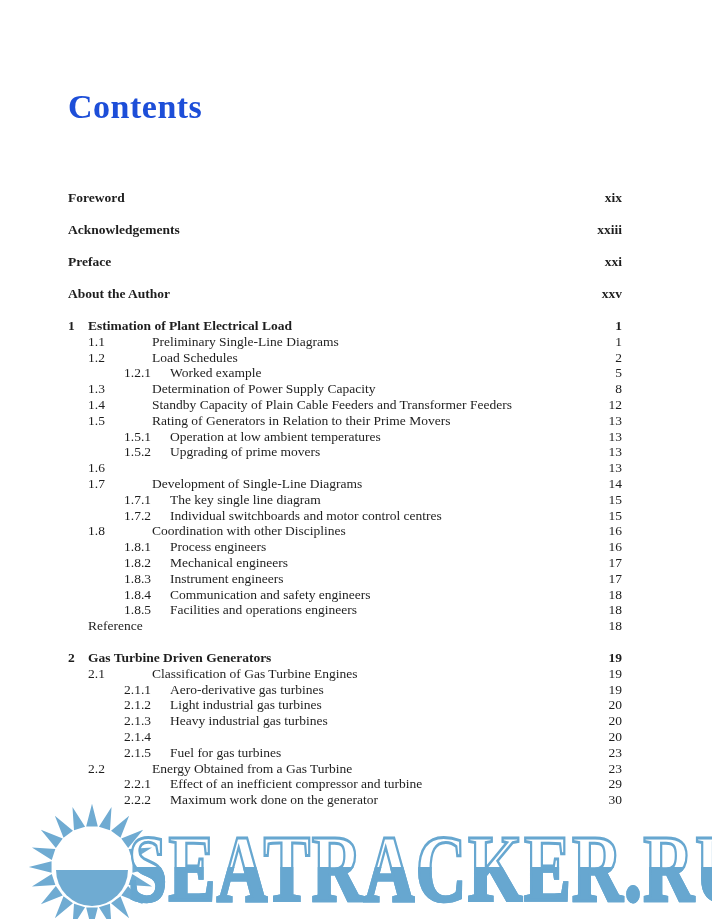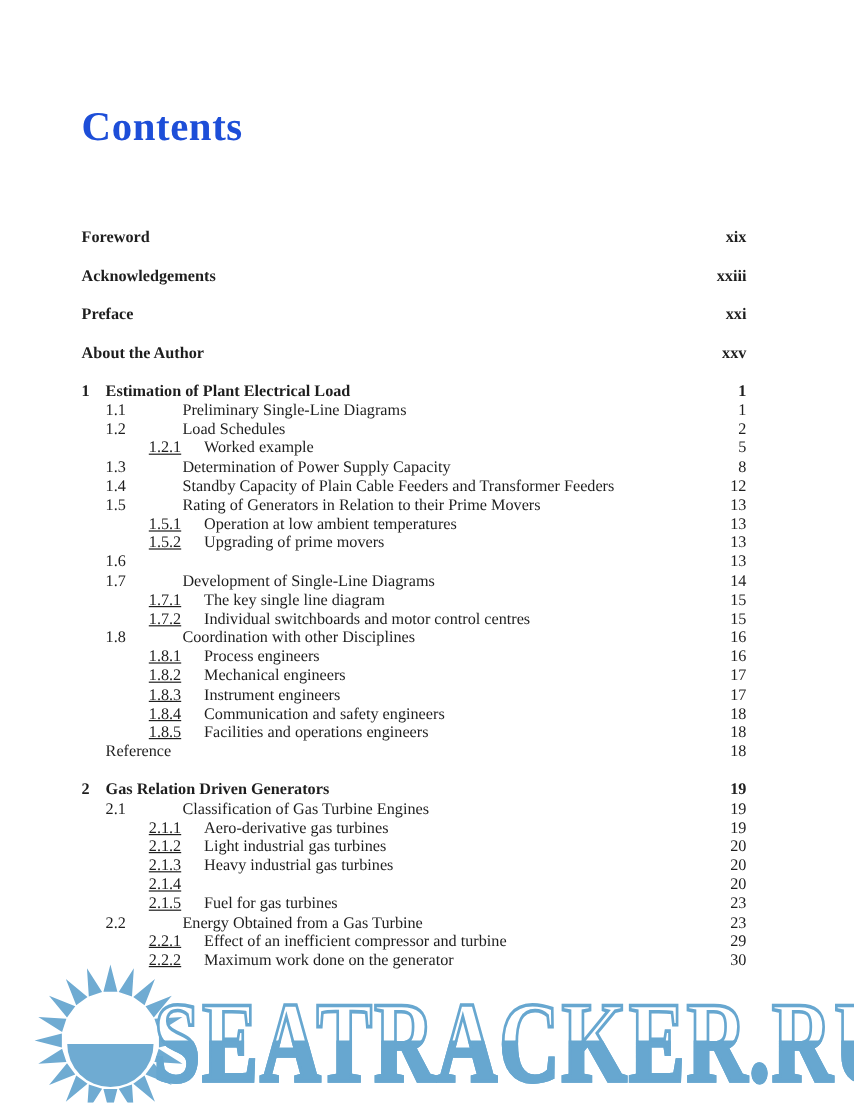--- a/index.html
+++ b/index.html
@@ -47,21 +47,21 @@
     line-height: 15.8px;
   }
   .toc-row .num { flex: 0 0 auto; }
   .toc-row .ttl { flex: 0 1 auto; }
   .toc-row .pg  { margin-left: auto; padding-left: 10px; }
   .toc-row.lvl0 { font-weight: bold; }
   .toc-row.lvl0 .num { width: 20px; }
   .toc-row.lvl1 { padding-left: 20px; gap: 28px; }
   .toc-row.lvl1 .num { width: 36px; }
   .toc-row.lvl2 { padding-left: 56px; }
-  .toc-row.lvl2 .num { width: 46px; text-decoration: underline; }
+  .toc-row.lvl2 .num { width: 46px; }
 
   
   .watermark {
     position: absolute;
     left: 16px;
     top: 795px;
     width: 712px;
     height: 124px;
     pointer-events: none;
   }
@@ -225,21 +225,21 @@
             <span class="pg">18</span>
           </div>
           <div class="toc-row lvl1">
             <span class="ttl">Reference</span>
             <span class="pg">18</span>
           </div>
         </div>
         <div class="chapter">
           <div class="toc-row lvl0">
             <span class="num">2</span>
-            <span class="ttl">Gas Relation Driven Generators</span>
+            <span class="ttl">Gas Turbine Driven Generators</span>
             <span class="pg">19</span>
           </div>
           <div class="toc-row lvl1">
             <span class="num">2.1</span>
             <span class="ttl">Classification of Gas Turbine Engines</span>
             <span class="pg">19</span>
           </div>
           <div class="toc-row lvl2">
             <span class="num">2.1.1</span>
             <span class="ttl">Aero-derivative gas turbines</span>

